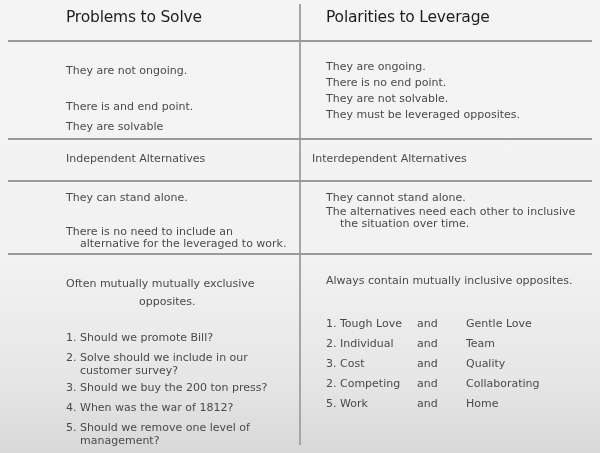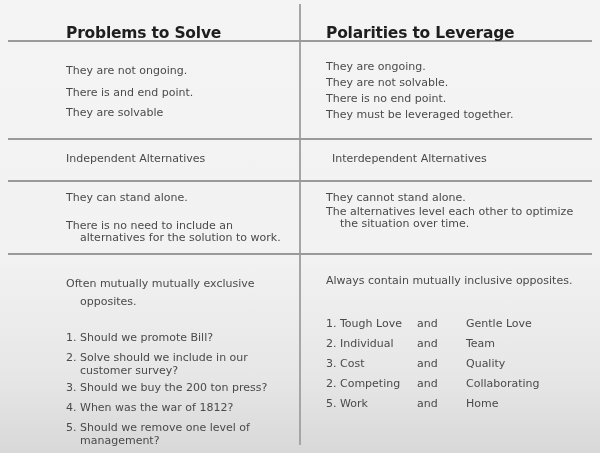--- a/index.html
+++ b/index.html
@@ -5,25 +5,25 @@
     html, body { margin: 0; padding: 0; }
     body {
       width: 600px; height: 453px; overflow: hidden; position: relative;
       background: linear-gradient(to bottom, #f4f4f4 0px, #f2f2f2 255px, #e6e6e6 380px, #d8d8d8 453px);
       font-family: "DejaVu Sans", sans-serif;
       color: #4a4a4a;
     }
     .hline { position: absolute; left: 8px; width: 584px; height: 2px; background: #9a9a9a; }
     .vline { position: absolute; left: 299px; top: 4px; width: 2px; height: 441px; background: #a5a5a5; }
     .head {
-      position: absolute; top: 24px; font-size: 15.5px; font-weight: bold; color: #1e1e1e; letter-spacing: -0.2px;
+      position: absolute; top: 8px; font-size: 15.5px; font-weight: normal; color: #1e1e1e; letter-spacing: -0.2px;
     }
     .txt { position: absolute; font-size: 11px; line-height: 16px; white-space: nowrap; color: #4a4a4a; }
     .txt .ind { display: block; padding-left: 14px; line-height: 12px; }
-    .txt .ind2 { display: block; padding-left: 14px; }
+    .txt .ind2 { display: block; padding-left: 14px; text-align: center; }
     .lines div { line-height: 16px; }
     .list-l div { margin-bottom: 4px; }
     .list-l .num { display: inline-block; width: 14px; }
     .list-l .cont { display: block; padding-left: 14px; line-height: 10px; }
     .pair { position: relative; height: 20px; }
     .pair span { position: absolute; top: 0; }
     .pair .a { left: 0; }
     .pair .b { left: 91px; }
     .pair .c { left: 140px; }
   </style>
@@ -34,42 +34,42 @@
   <div class="vline"></div>
   <div class="hline" style="top:40px"></div>
   <div class="hline" style="top:138px"></div>
   <div class="hline" style="top:180px"></div>
   <div class="hline" style="top:253px"></div>
 
   <div class="head" style="left:66px">Problems to Solve</div>
   <div class="head" style="left:326px">Polarities to Leverage</div>
 
   <div class="txt lines" style="left:66px; top:63px;">
-    <div style="margin-bottom:6px">They are not ongoing.</div>
+    <div style="margin-bottom:20px">They are not ongoing.</div>
     <div style="margin-bottom:4px">There is and end point.</div>
     <div>They are solvable</div>
   </div>
   <div class="txt lines" style="left:326px; top:59px;">
     <div>They are ongoing.</div>
+    <div>There is no end point.</div>
     <div>They are not solvable.</div>
-    <div>There is no end point.</div>
-    <div>They must be leveraged together.</div>
+    <div>They must be leveraged opposites.</div>
   </div>
 
   <div class="txt" style="left:66px; top:151px;">Independent Alternatives</div>
-  <div class="txt" style="left:332px; top:151px;">Interdependent Alternatives</div>
+  <div class="txt" style="left:312px; top:151px;">Interdependent Alternatives</div>
 
   <div class="txt" style="left:66px; top:190px;">
-    <div style="margin-bottom:14px">They can stand alone.</div>
+    <div style="margin-bottom:20px">They can stand alone.</div>
     <div style="line-height:12px">There is no need to include an</div>
-    <span class="ind">alternatives for the solution to work.</span>
+    <span class="ind">alternative for the leveraged to work.</span>
   </div>
   <div class="txt" style="left:326px; top:190px;">
     <div style="">They cannot stand alone.</div>
-    <div style="line-height:12px">The alternatives level each other to optimize</div>
+    <div style="line-height:12px">The alternatives need each other to inclusive</div>
     <span class="ind">the situation over time.</span>
   </div>
 
   <div class="txt" style="left:66px; top:275px; line-height:18px;">
     <div>Often mutually mutually exclusive</div>
     <span class="ind2">opposites.</span>
   </div>
   <div class="txt list-l" style="left:66px; top:330px;">
     <div><span class="num">1.</span><span>Should we promote Bill?</span></div>
     <div><span class="num">2.</span><span>Solve should we include in our</span><span class="cont">customer survey?</span></div>

